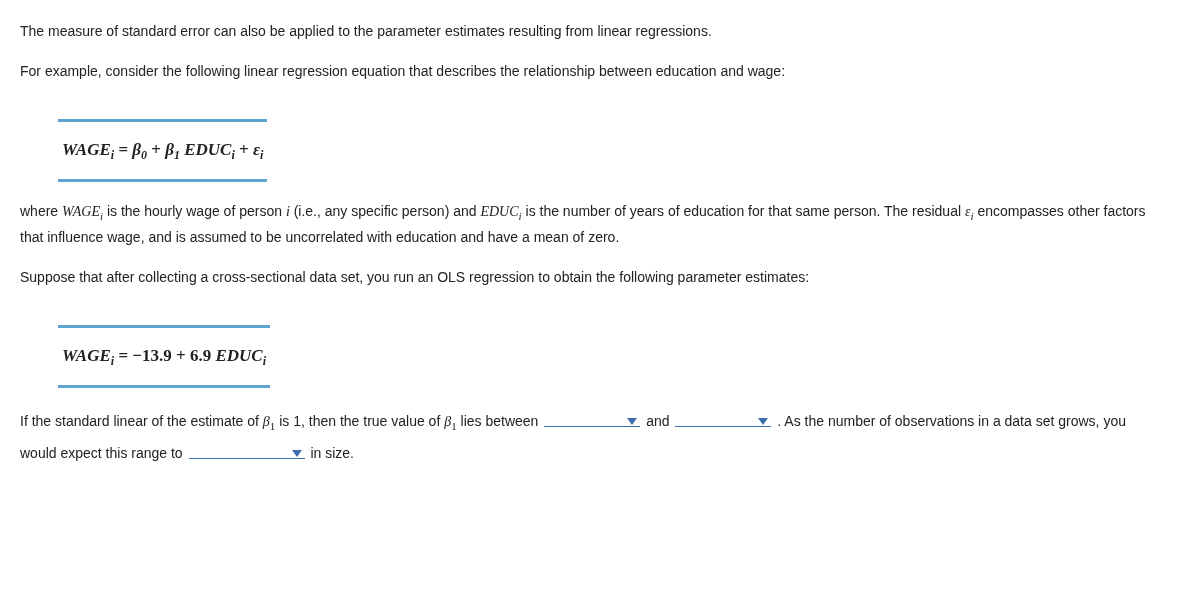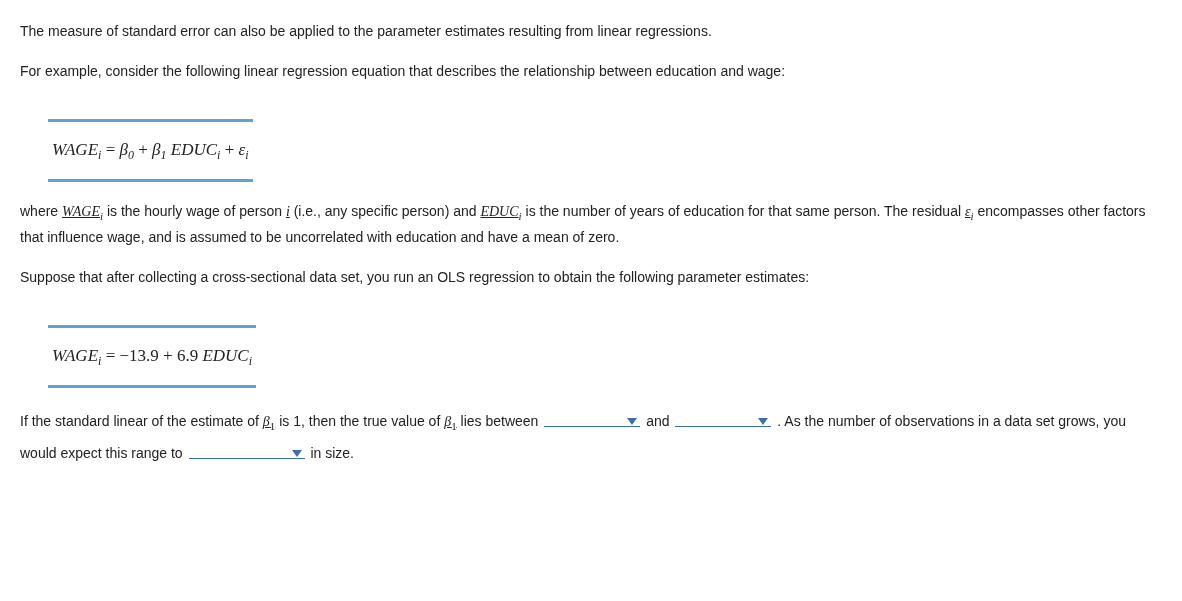--- a/index.html
+++ b/index.html
@@ -9,37 +9,37 @@
     font-size: 14px;
     color: #222;
     line-height: 1.6;
     width: 1182px;
     box-sizing: border-box;
     background: #fff;
   }
   .para { margin: 0 16px 18px 0; }
   .eq-block {
     display: inline-block;
-    margin: 18px 0 18px 28px;
+    margin: 18px 0 18px 38px;
     padding: 14px 4px;
     border-top: 3px solid #5fa3d1;
     border-bottom: 3px solid #5fa3d1;
+    font-weight: bold;
   }
   .eq-content {
     font-family: "Times New Roman", Times, serif;
     font-style: italic;
     font-size: 17px;
     white-space: pre;
   }
   .rm { font-style: normal; }
   .sub { font-size: 12px; vertical-align: sub; font-style: italic; }
   .math-it {
     font-family: "Times New Roman", Times, serif;
     font-style: italic;
-    text-decoration: underline;
   }
   .inline-sub { font-size: 11px; vertical-align: sub; }
   .fill-drop {
     display: inline-flex;
     align-items: flex-end;
     justify-content: flex-end;
     min-width: 90px;
     border-bottom: 1px solid #3b6fb0;
     padding: 0 2px 0 4px;
     margin: 0 2px;

